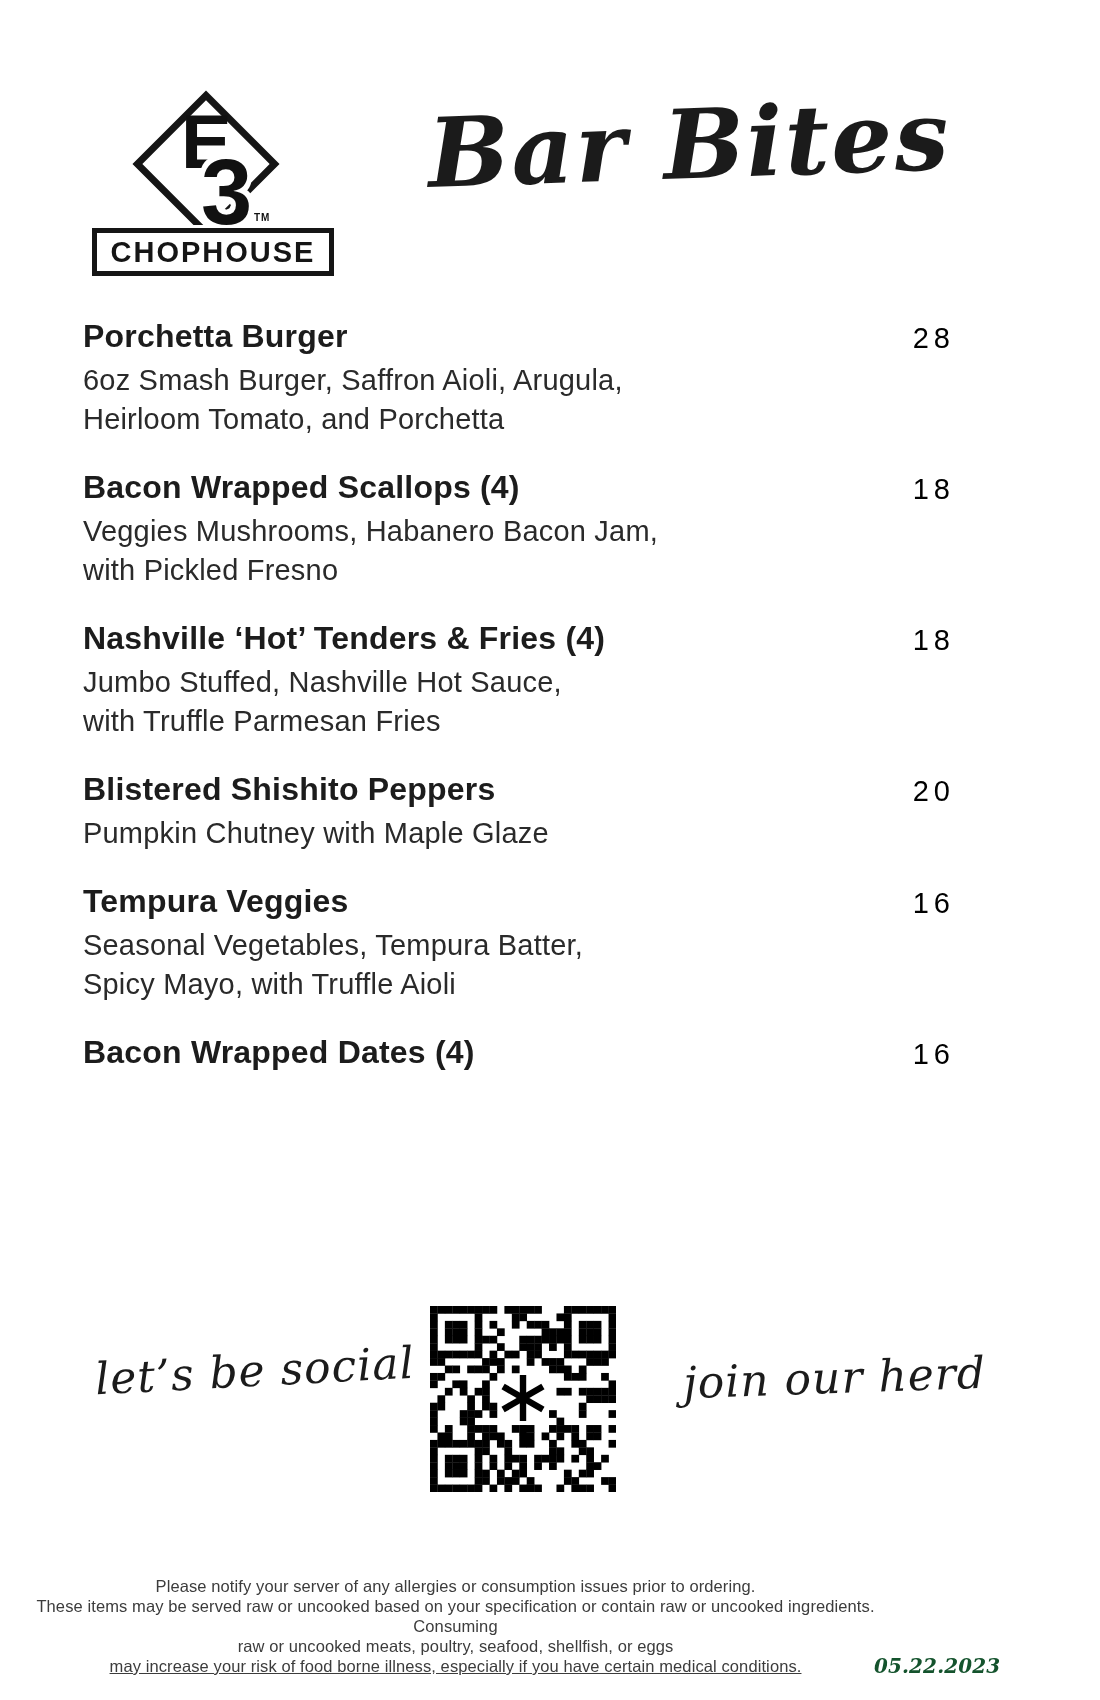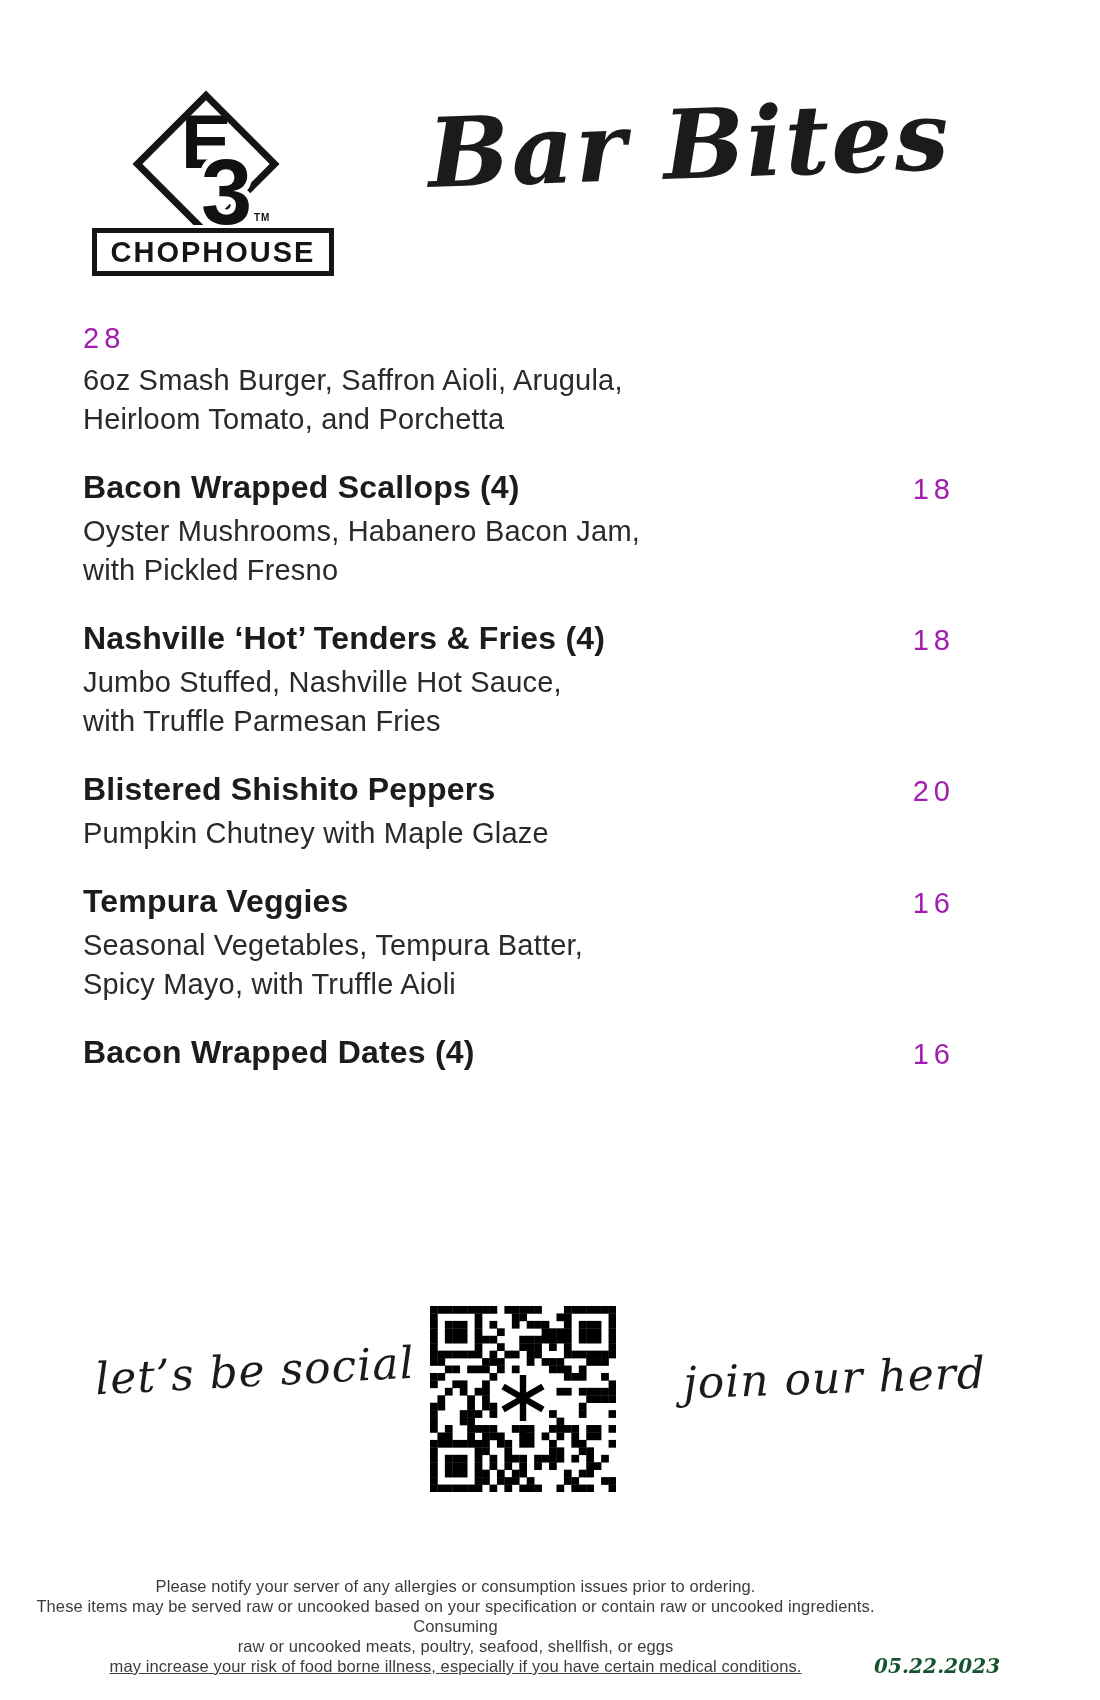--- a/index.html
+++ b/index.html
@@ -72,21 +72,21 @@
   }
   .menu-item { margin-bottom:28px; }
   .item-head {
     display:flex; justify-content:space-between; align-items:flex-start;
     line-height:40px;
   }
   .item-name {
     font-size:32px; font-weight:600; color:#1c1c1c; letter-spacing:0.2px;
   }
   .item-price {
-    font-size:29px; font-weight:400; color:#a21caf; letter-spacing:5px;
+    font-size:29px; font-weight:400; color:#000000; letter-spacing:5px;
     padding-top:2px;
   }
   .item-desc {
     margin-top:3px; font-size:29px; font-weight:400; color:#2a2a2a;
     line-height:39px; letter-spacing:0.2px;
   }
   .item-desc span { display:block; }
 
   
   .lets-social {
@@ -130,35 +130,36 @@
       <span>CHOPHOUSE</span>
     </div>
   </div>
 
   <div class="script bar-bites">Bar Bites</div>
 
   <div class="menu">
 
     <div class="menu-item">
       <div class="item-head">
+        <span class="item-name">Porchetta Burger</span>
         <span class="item-price">28</span>
       </div>
       <div class="item-desc">
         <span>6oz Smash Burger, Saffron Aioli, Arugula,</span>
         <span>Heirloom Tomato, and Porchetta</span>
       </div>
     </div>
 
     <div class="menu-item">
       <div class="item-head">
         <span class="item-name">Bacon Wrapped Scallops (4)</span>
         <span class="item-price">18</span>
       </div>
       <div class="item-desc">
-        <span>Oyster Mushrooms, Habanero Bacon Jam,</span>
+        <span>Veggies Mushrooms, Habanero Bacon Jam,</span>
         <span>with Pickled Fresno</span>
       </div>
     </div>
 
     <div class="menu-item">
       <div class="item-head">
         <span class="item-name">Nashville ‘Hot’ Tenders &amp; Fries (4)</span>
         <span class="item-price">18</span>
       </div>
       <div class="item-desc">

